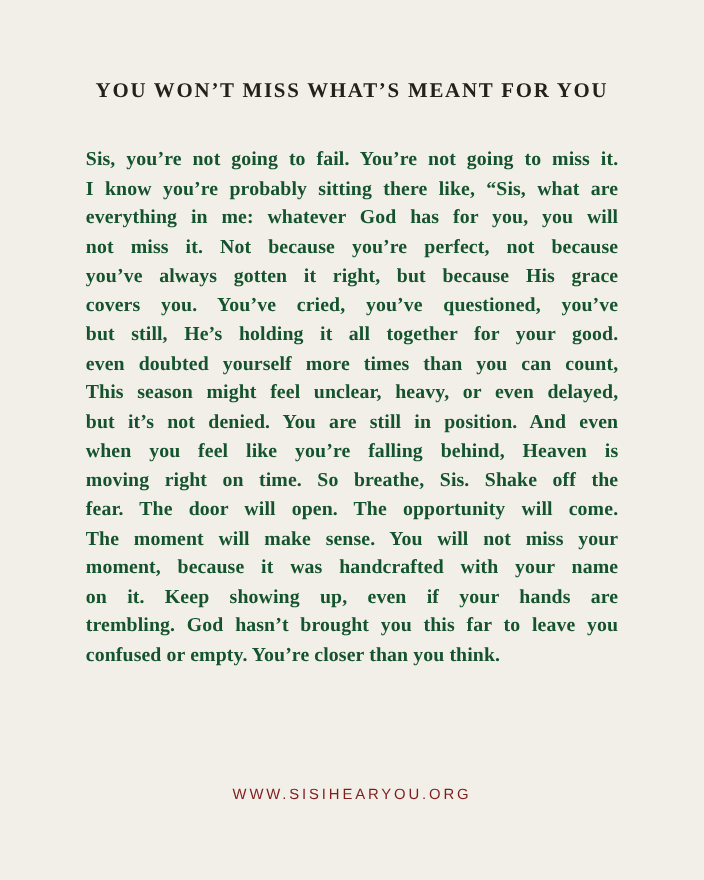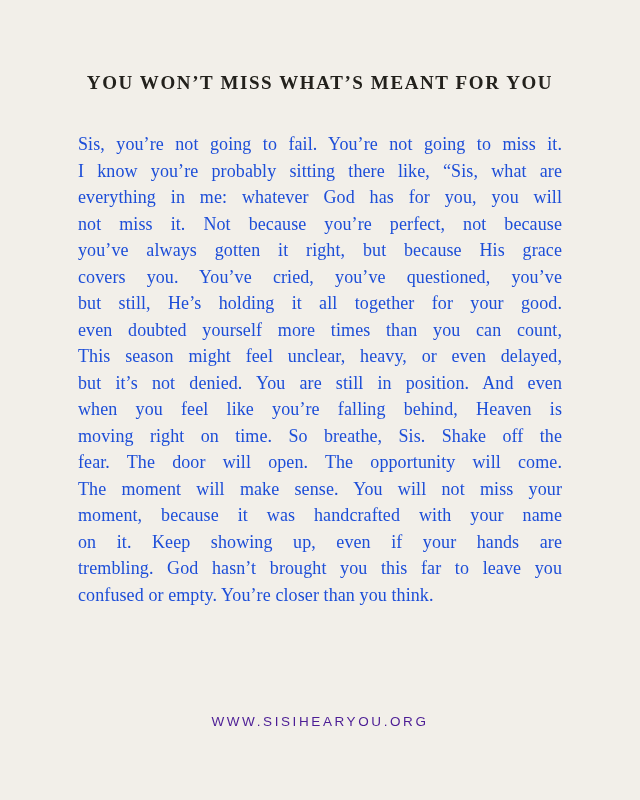--- a/index.html
+++ b/index.html
@@ -31,35 +31,36 @@
     width: 484px;
   }
   .body-line {
     font-size: 18px;
     line-height: 26.5px;
     height: 26.5px;
     text-align: justify;
     text-align-last: justify;
     white-space: normal;
     letter-spacing: 0.1px;
-    color: #1d4ed8;
+    color: #14532d;
+    font-weight: bold;
   }
   .body-line.last {
     text-align-last: left;
   }
   .footer {
     position: absolute;
     left: 0;
     right: 0;
     top: 714px;
     text-align: center;
     font-family: "Liberation Sans", sans-serif;
     font-size: 13.5px;
     letter-spacing: 2.6px;
-    color: #4c1d95;
+    color: #7f1d1d;
   }
 </style>
 </head>
 <body>
 
 <div class="page">
   <h1 class="title">YOU WON’T MISS WHAT’S MEANT FOR YOU</h1>
 
   <div class="body" id="body-container">
       <div class="body-line">Sis, you’re not going to fail. You’re not going to miss it.</div>

